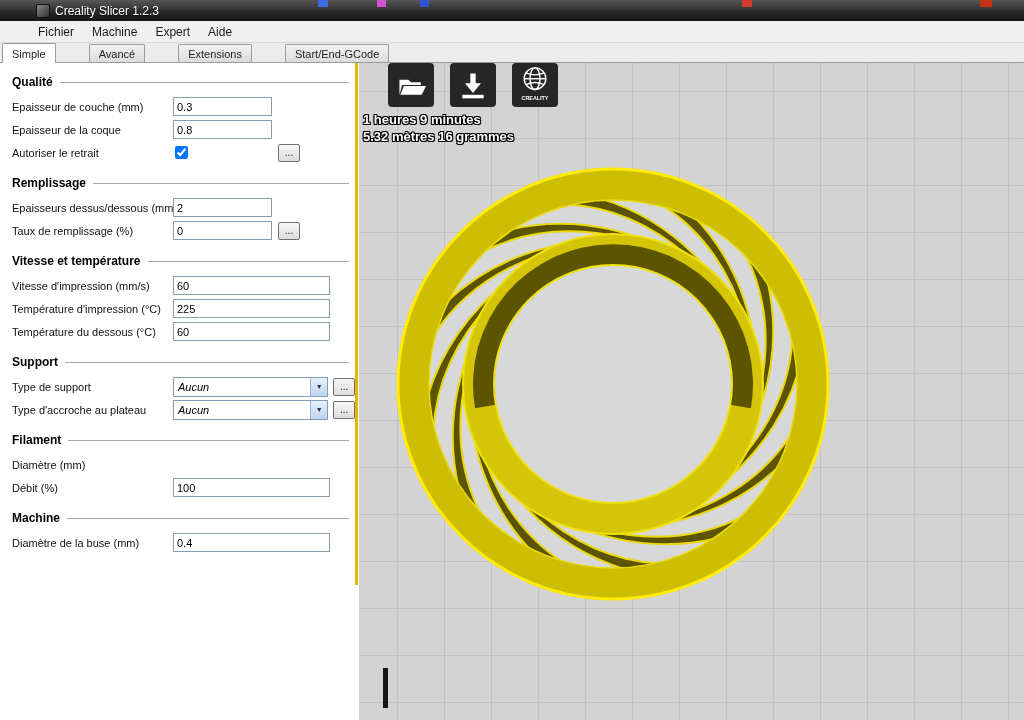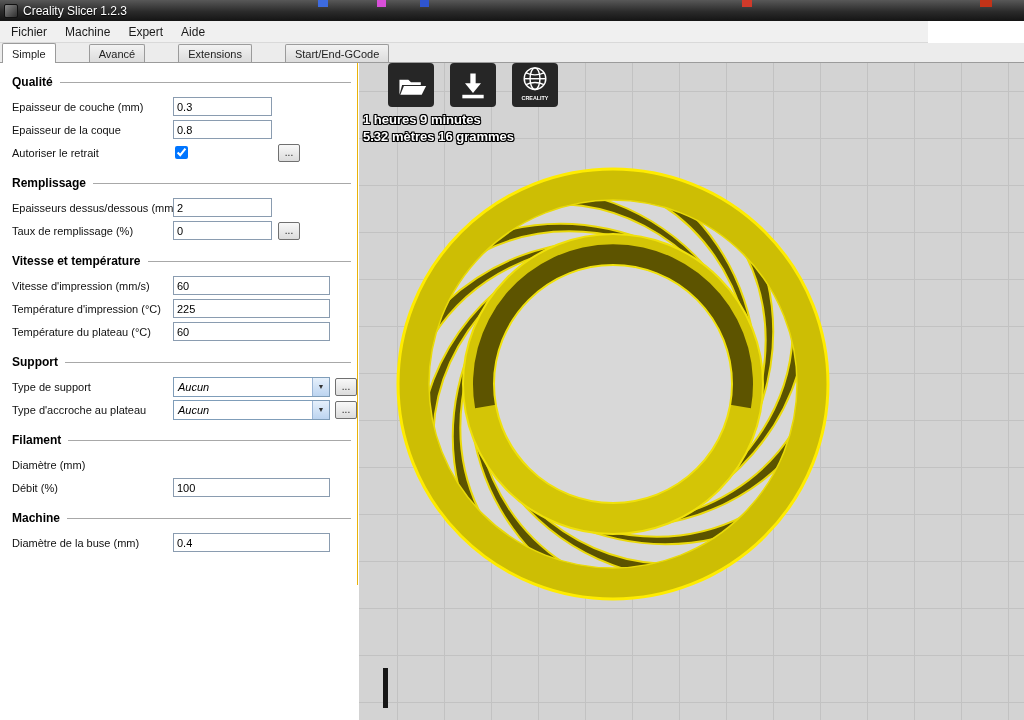--- a/index.html
+++ b/index.html
@@ -3,47 +3,47 @@
 <meta charset="utf-8">
 <style>
   * { margin:0; padding:0; box-sizing:border-box; }
   html,body { width:1024px; height:720px; overflow:hidden; background:#fff;
               font-family:"Liberation Sans","DejaVu Sans",sans-serif; }
   .app { position:absolute; inset:0; width:1024px; height:720px; }
 
   
   .titlebar { position:absolute; left:0; top:0; width:1024px; height:21px;
               background:linear-gradient(#585858,#2b2b2b 55%,#141414);
-              display:flex; align-items:center; color:#fff; }
+              display:flex; align-items:center; color:#fff;padding-left:32px; }
   .app-icon { width:14px; height:14px; margin:0 5px 0 4px; border-radius:2px;
               background:linear-gradient(135deg,#8a8a8a,#2e2e2e);
               border:1px solid #111; flex:0 0 auto; }
   .win-title { font-size:12px; text-shadow:0 1px 1px #000; white-space:nowrap; }
   .peek { position:absolute; top:0; height:7px; }
 
   
-  .menubar { position:absolute; left:0; top:21px; width:928px; height:22px;
+  .menubar { position:absolute; left:0; top:21px; width:1024px; height:22px;
              background:#f0f0f0; border-bottom:1px solid #d9d9d9;
-             display:flex; align-items:center; }
+             display:flex; align-items:center;padding-left:27px; }
   .menu-item { font-size:12px; color:#1a1a1a; padding:3px 9px; cursor:default; }
   .menu-item:first-child { margin-left:2px; }
 
   
   .tabbar { position:absolute; left:0; top:43px; width:1024px; height:20px;
             background:#ececec; border-bottom:1px solid #9b9b9b;
             display:flex; align-items:flex-end; padding-left:2px;gap:32px; }
   .tab { font-size:11px; color:#222; padding:3px 9px 2px 9px; height:18px;
          background:linear-gradient(#f2f2f2,#dcdcdc); border:1px solid #9b9b9b;
          border-bottom:none; border-radius:2px 2px 0 0; margin-right:1px; }
   .tab.active { background:#fff; height:20px; margin-bottom:-1px; padding-top:4px;
                 position:relative; z-index:2; }
 
   
   .settings { position:absolute; left:0; top:63px; width:358px; height:522px;
-              background:#fff; border-right:1px solid #eab308; overflow:hidden; }
+              background:#fff; border-right:3px solid #eab308; overflow:hidden; }
   .section { margin-top:12px; }
   .sec-head { display:flex; align-items:center; margin:0 6px 6px 12px; }
   .sec-title { font-size:12px; font-weight:bold; color:#000; white-space:nowrap; }
   .sec-rule { flex:1; height:1px; background:#a8a8a8; margin-left:7px; }
   .row { display:flex; align-items:center; height:23px; padding-left:12px; }
   .lbl { font-size:11px; color:#111; width:161px; flex:0 0 161px; white-space:nowrap; }
   input.txt { height:19px; border:1px solid #8a9cb0; background:#fff; font-size:11px;
               font-family:"Liberation Sans","DejaVu Sans",sans-serif;
               padding:0 3px; color:#000; }
   .narrow { width:99px; } .wide { width:157px; }
@@ -155,21 +155,21 @@
       </div>
       <div class="row">
         <span class="lbl">Vitesse d'impression (mm/s)</span>
         <input class="txt wide" value="60" style="">
       </div>
       <div class="row">
         <span class="lbl">Température d'impression (°C)</span>
         <input class="txt wide" value="225" style="">
       </div>
       <div class="row">
-        <span class="lbl">Température du plateau (°C)</span>
+        <span class="lbl">Température du dessous (°C)</span>
         <input class="txt wide" value="60" style="">
       </div>
     </div>
 
     <div class="section">
       <div class="sec-head">
         <span class="sec-title">Support</span>
         <span class="sec-rule"></span>
       </div>
       <div class="row">

